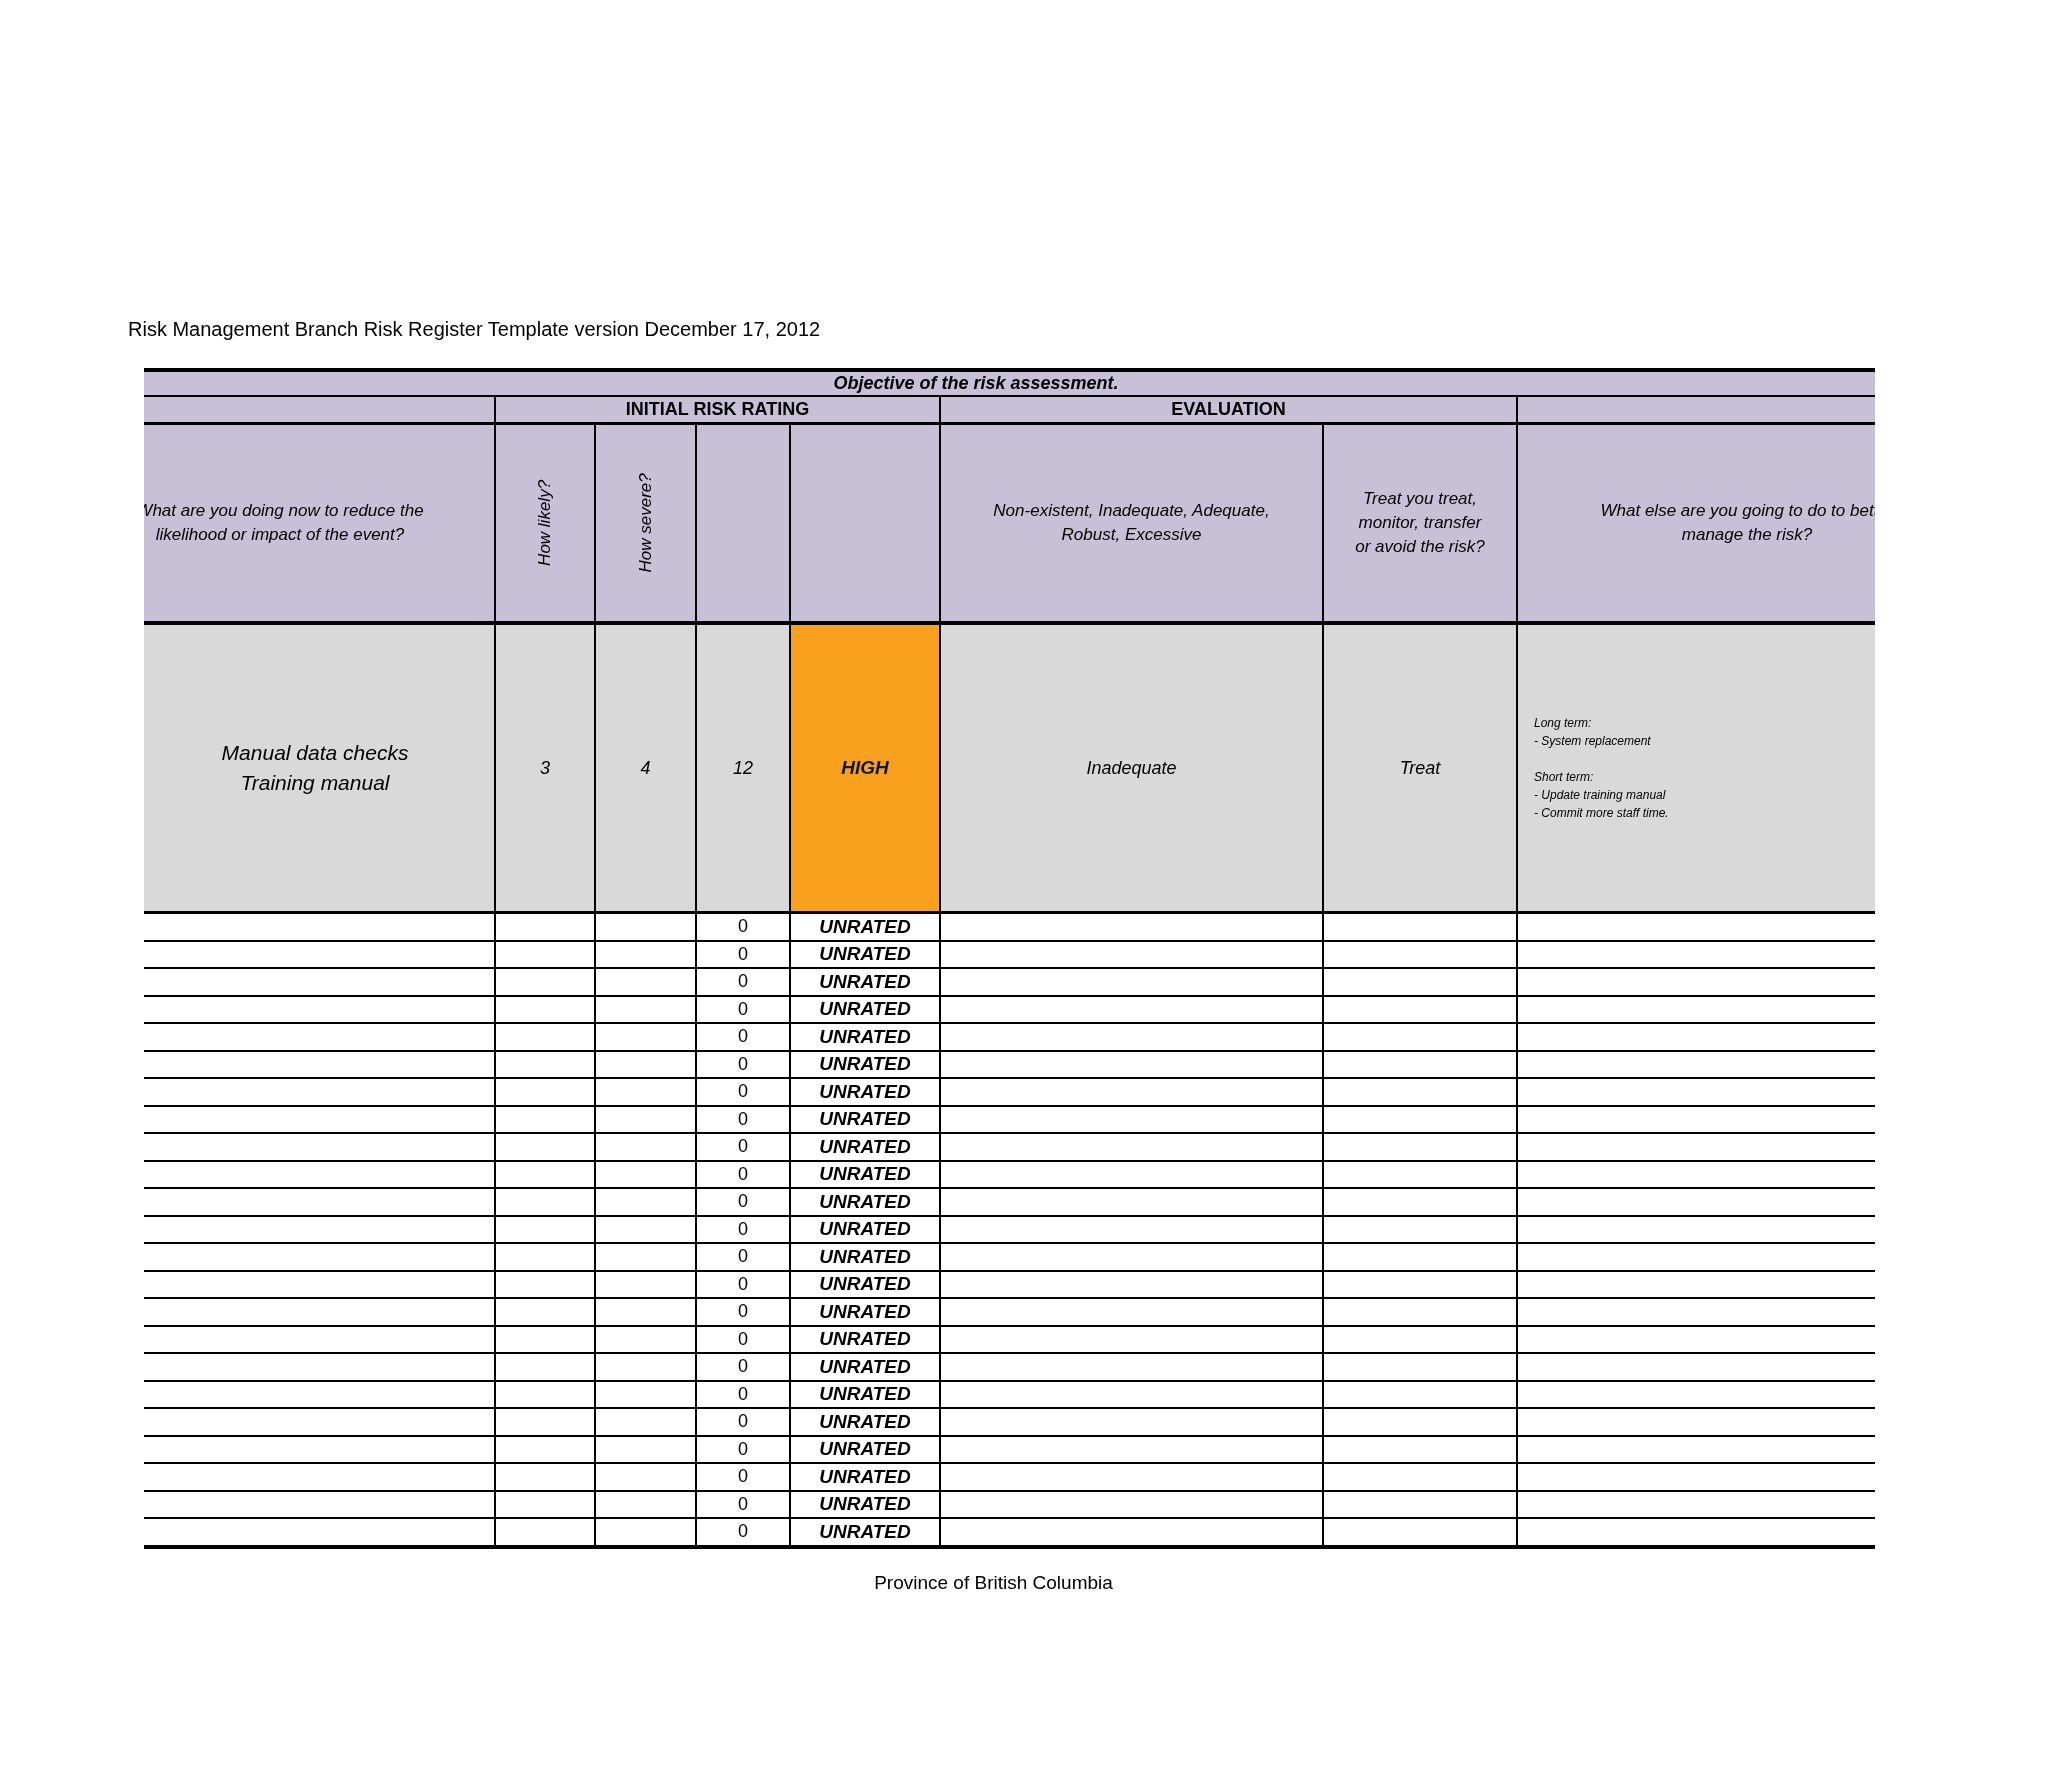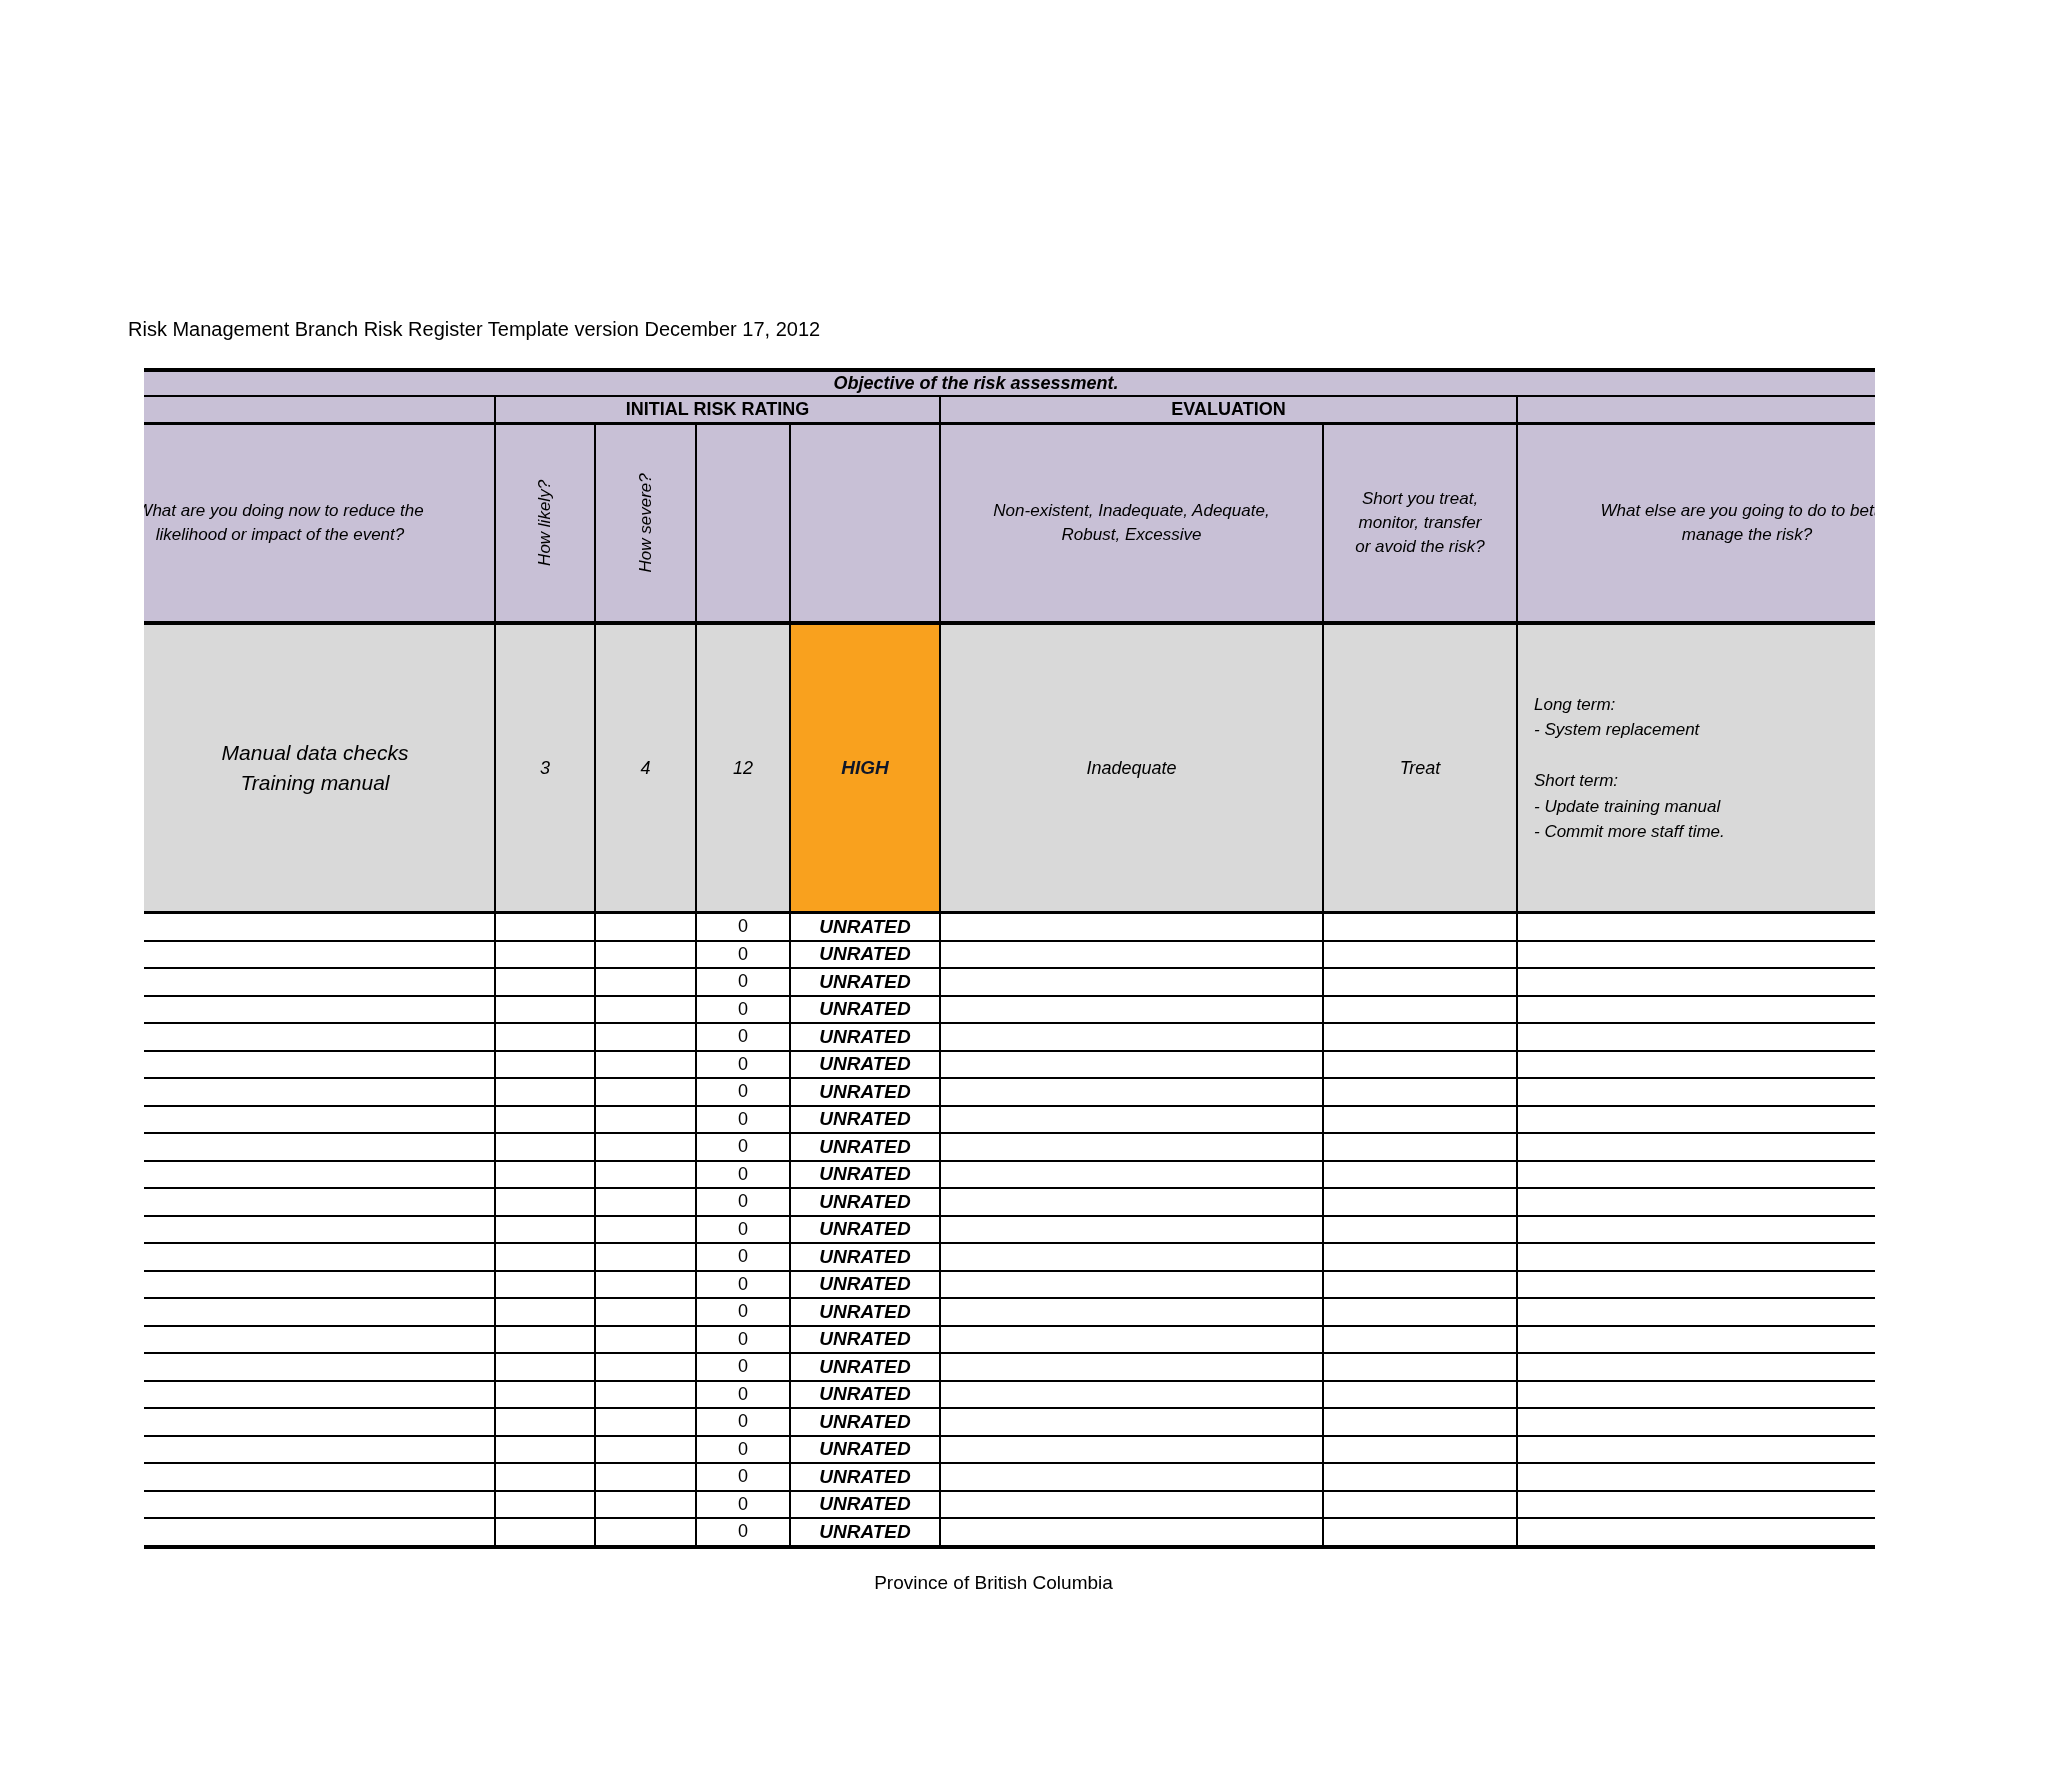--- a/index.html
+++ b/index.html
@@ -75,21 +75,21 @@
   tr.datarow td.em-data{
     text-align:center;padding-left:70px;
     white-space:pre-line;font-size:21px;line-height:1.45;
   }
   tr.datarow td.cell-high{
     background:var(--orange);
     font-weight:bold;font-size:19px;color:#0f172a;
   }
   tr.datarow td.addl-data{
     text-align:left;padding-left:16px;padding-right:4px;
-    white-space:pre-line;font-size:17px;line-height:1.5;
+    white-space:pre-line;font-size:12px;line-height:1.5;
   }
   tr.unrated td{
     background:#ffffff;
     height:25.5px;
     font-size:18px;
   }
   tr.unrated td.rating-unrated{
     font-weight:bold;font-style:italic;font-size:19px;margin-left:16px;
   }
   tr.unrated:last-child td{
@@ -129,21 +129,21 @@
       </tr>
       <tr class="desc">
         <td>What are you doing now to reduce the
 likelihood or impact of the event?</td>
         <td class="vert"><span>How likely?</span></td>
         <td class="vert"><span>How severe?</span></td>
         <td></td>
         <td></td>
         <td>Non-existent, Inadequate, Adequate,
 Robust, Excessive</td>
-        <td>Short you treat,
+        <td>Treat you treat,
 monitor, transfer
 or avoid the risk?</td>
         <td>What else are you going to do to better
 manage the risk?</td>
       </tr>
       <tr class="datarow">
         <td class="em-data">Manual data checks
 Training manual</td>
         <td>3</td>
         <td>4</td>

